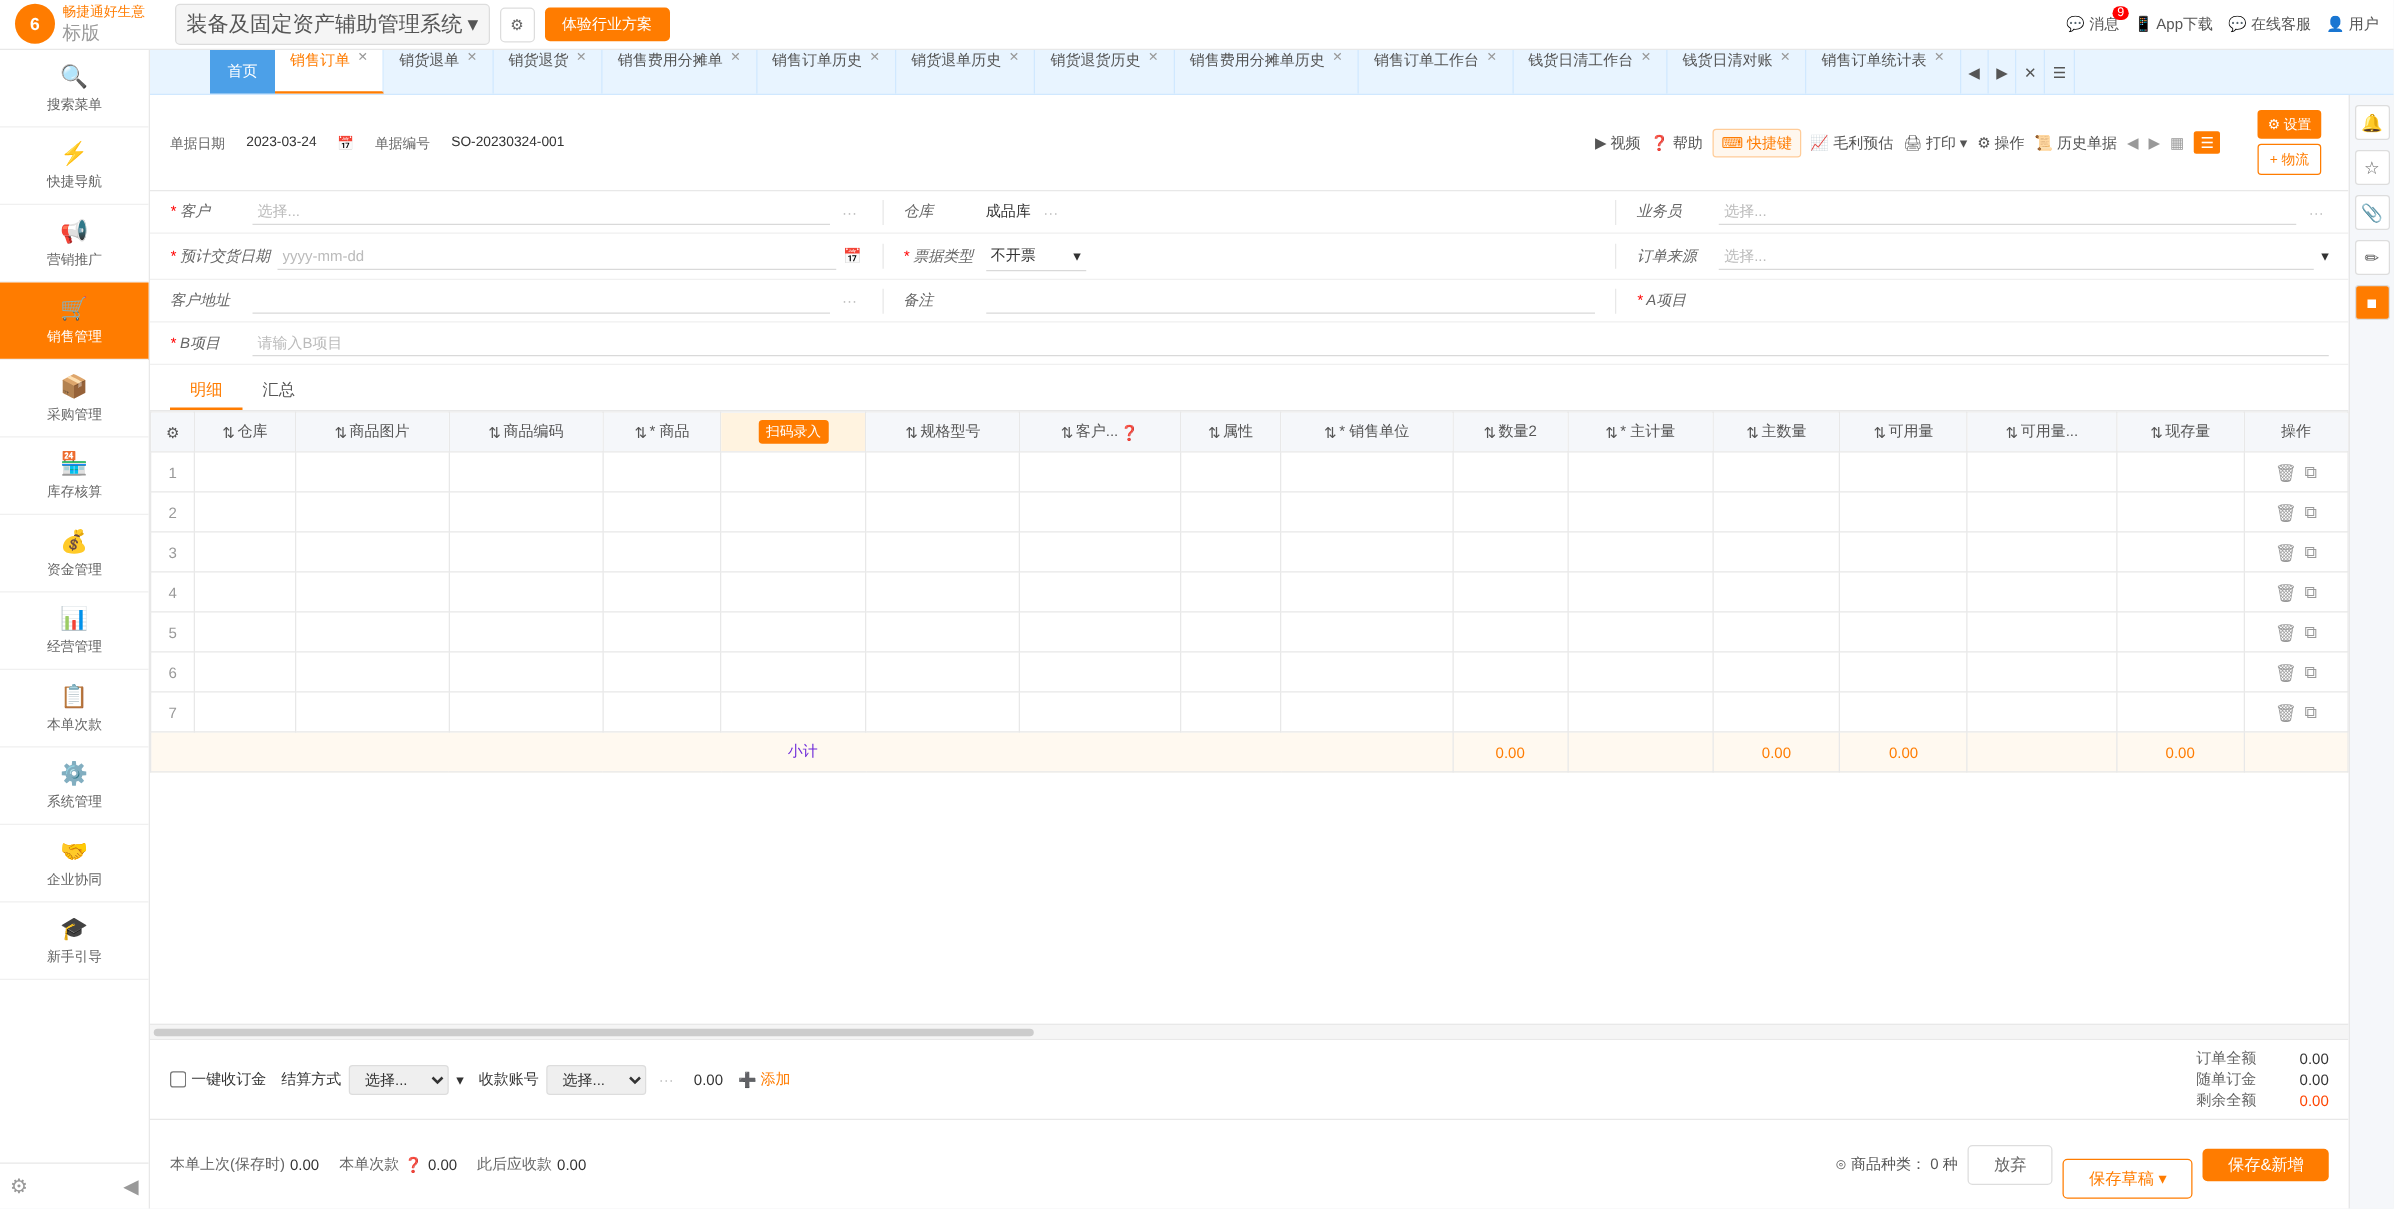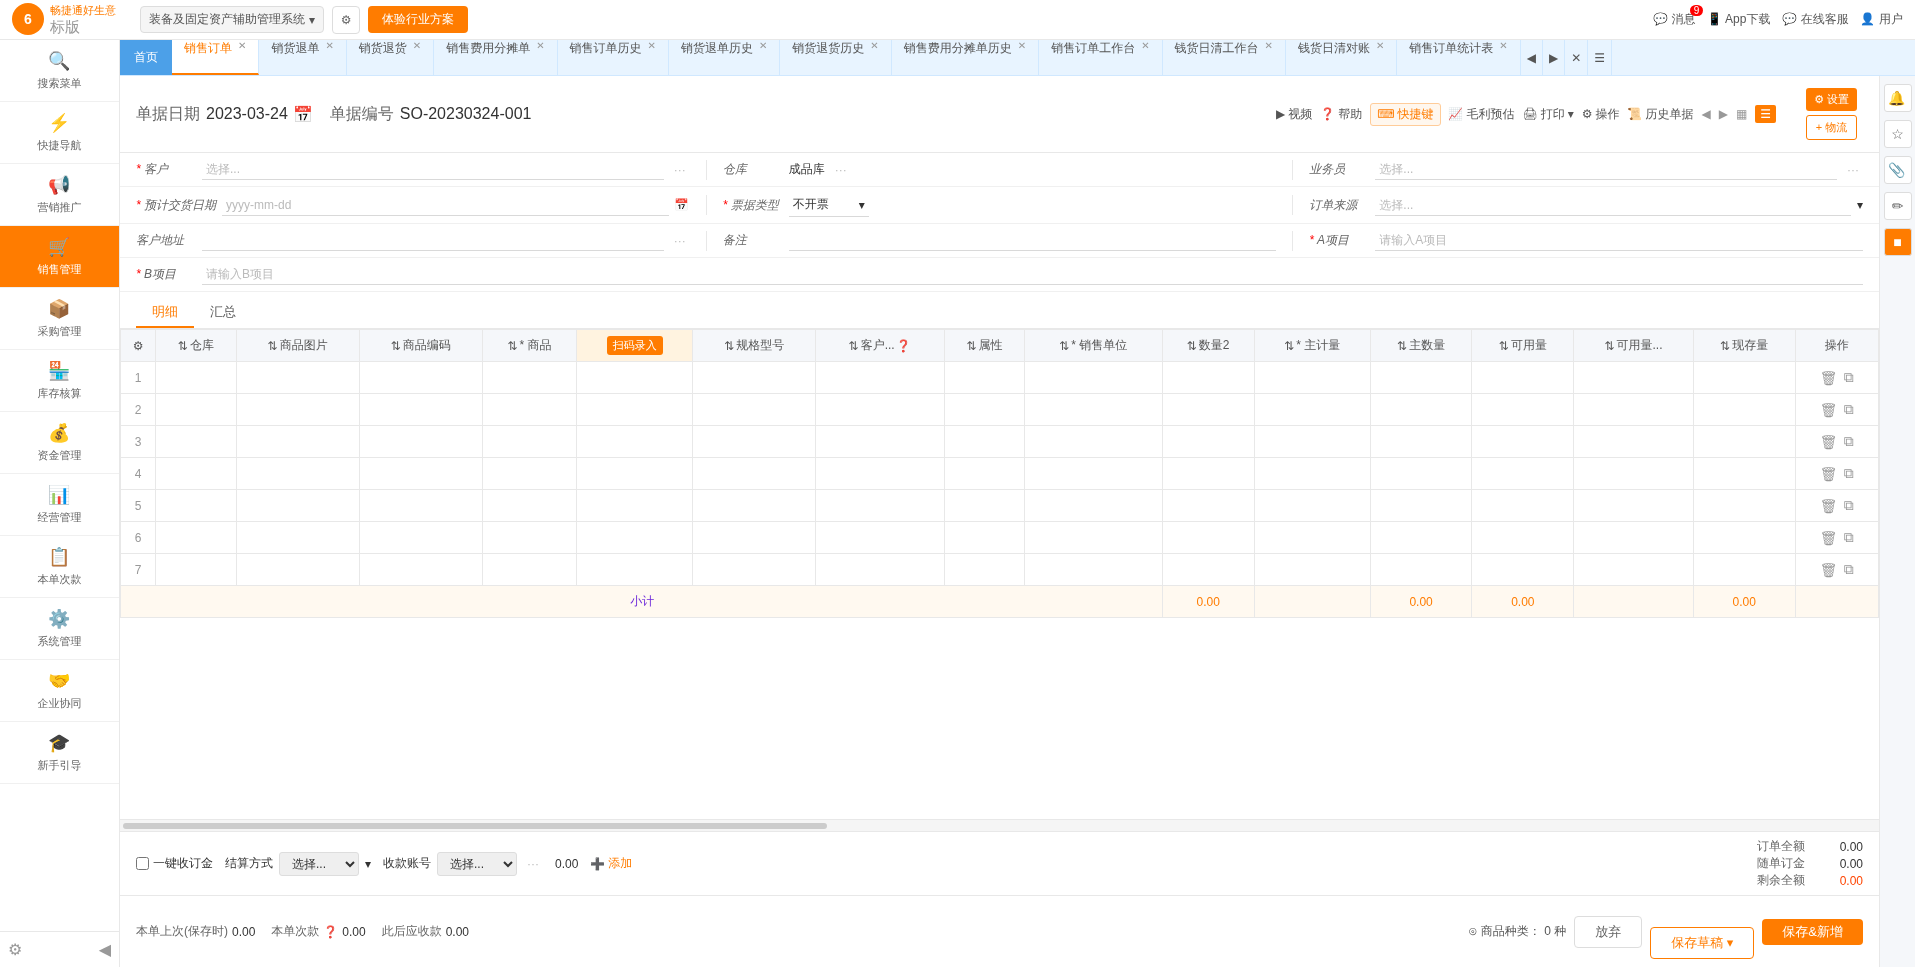--- a/index.html
+++ b/index.html
@@ -3,21 +3,21 @@
   <meta charset="utf-8">
   <style>
     * { box-sizing: border-box; margin: 0; padding: 0; }
     body { font-family: 'Microsoft YaHei', Arial, sans-serif; font-size: 12px; background: #f0f2f5; color: #333; overflow: hidden; }
     
     
     .top-bar { display: flex; align-items: center; background: #fff; height: 40px; padding: 0 12px; border-bottom: 1px solid #e8e8e8; gap: 8px; }
     .logo-area { display: flex; align-items: center; gap: 6px; width: 120px; }
     .logo-icon { width: 32px; height: 32px; background: #ff7c00; border-radius: 50%; display: flex; align-items: center; justify-content: center; color: #fff; font-weight: bold; font-size: 14px; }
     .logo-text { font-size: 11px; color: #ff7c00; line-height: 1.3; }
-    .system-selector { display: flex; align-items: center; gap: 4px; background: #f5f5f5; border: 1px solid #ddd; border-radius: 4px; padding: 4px 8px; cursor: pointer; font-size: 12px; color: #555; }
+    .system-selector { display: flex; align-items: center; gap: 4px; background: #f5f5f5; border: 1px solid #ddd; border-radius: 4px; padding: 4px 8px; cursor: pointer; font-size: 17px; color: #555; }
     .gear-btn { width: 28px; height: 28px; border: 1px solid #ddd; border-radius: 4px; display: flex; align-items: center; justify-content: center; cursor: pointer; color: #666; background: #fff; }
     .solution-btn { background: #ff7c00; color: #fff; border: none; border-radius: 4px; padding: 5px 14px; cursor: pointer; font-size: 12px; }
     .top-bar-right { margin-left: auto; display: flex; align-items: center; gap: 12px; color: #555; font-size: 12px; }
     .top-badge { position: relative; }
     .badge { background: #f00; color: #fff; border-radius: 8px; padding: 0 4px; font-size: 10px; position: absolute; top: -6px; right: -8px; }
     
     
     .main-layout { display: flex; height: calc(100vh - 40px); }
     
     
@@ -29,28 +29,28 @@
     
     
     .content-area { flex: 1; display: flex; flex-direction: column; overflow: hidden; }
     
     
     .tab-bar { display: flex; align-items: center; background: #e8f4ff; border-bottom: 1px solid #d0e8ff; height: 36px; overflow: hidden; }
     .tab { display: flex; align-items: flex-start; gap: 4px; padding: 0 12px; height: 100%; cursor: pointer; font-size: 12px; color: #555; border-right: 1px solid #d0e8ff; white-space: nowrap; }
     .tab.active { background: #fff; color: #ff7c00; border-bottom: 2px solid #ff7c00; }
     .tab .close-x { color: #999; font-size: 10px; margin-left: 2px; }
     .tab-nav { display: flex; align-items: center; padding: 0 6px; cursor: pointer; color: #555; border-right: 1px solid #d0e8ff; height: 100%; }
-    .tab-bar-home { background: #4ca0e8; color: #fff; padding: 0 14px; height: 100%; display: flex; align-items: center; font-size: 12px; }
+    .tab-bar-home { background: #4ca0e8; color: #fff; padding: 0 14px; height: 100%; display: flex; align-items: center; font-size: 12px; margin-left: 48px; }
     
     
     .form-area { background: #fff; padding: 0; flex: 1; overflow-y: auto; display: flex; flex-direction: column; }
     
     
     .form-header { display: flex; align-items: center; gap: 16px; padding: 8px 16px; border-bottom: 1px solid #e8e8e8; background: #fff; }
-    .form-header-item { display: flex; align-items: center; gap: 6px; font-size: 16px; color: #333; justify-content: flex-end; }
+    .form-header-item { display: flex; align-items: center; gap: 17px; font-size: 11px; color: #333; justify-content: flex-end; }
     .form-header-label { color: #666; }
     .form-header-value { color: #333; font-weight: 500; }
     .form-actions { margin-left: auto; display: flex; align-items: center; gap: 8px; font-size: 12px; color: #555; }
     .form-action-btn { display: flex; align-items: center; gap: 3px; cursor: pointer; color: #555; }
     
     
     .field-row { display: flex; align-items: center; padding: 6px 16px; gap: 0; border-bottom: 1px solid #f0f0f0; }
     .field-group { display: flex; align-items: center; flex: 1; gap: 6px; }
     .field-label { color: #666; font-size: 12px; white-space: nowrap; min-width: 60px; font-style: italic; }
     .field-label.required::before { content: '* '; color: #f00; }
@@ -394,21 +394,20 @@
               <span class="field-dots">···</span>
             </div>
             <div class="field-divider"></div>
             <div class="field-group">
               <span class="field-label">备注</span>
               <input class="field-input" type="text" style="">
             </div>
             <div class="field-divider"></div>
             <div class="field-group">
               <span class="field-label required">A项目</span>
-              <input class="field-input" type="text" placeholder="请输入A项目" style="">
             </div>
           </div>
 
           <div class="field-row">
             <div class="field-group">
               <span class="field-label required">B项目</span>
               <input class="field-input" type="text" placeholder="请输入B项目" style="">
             </div>
           </div>
 

